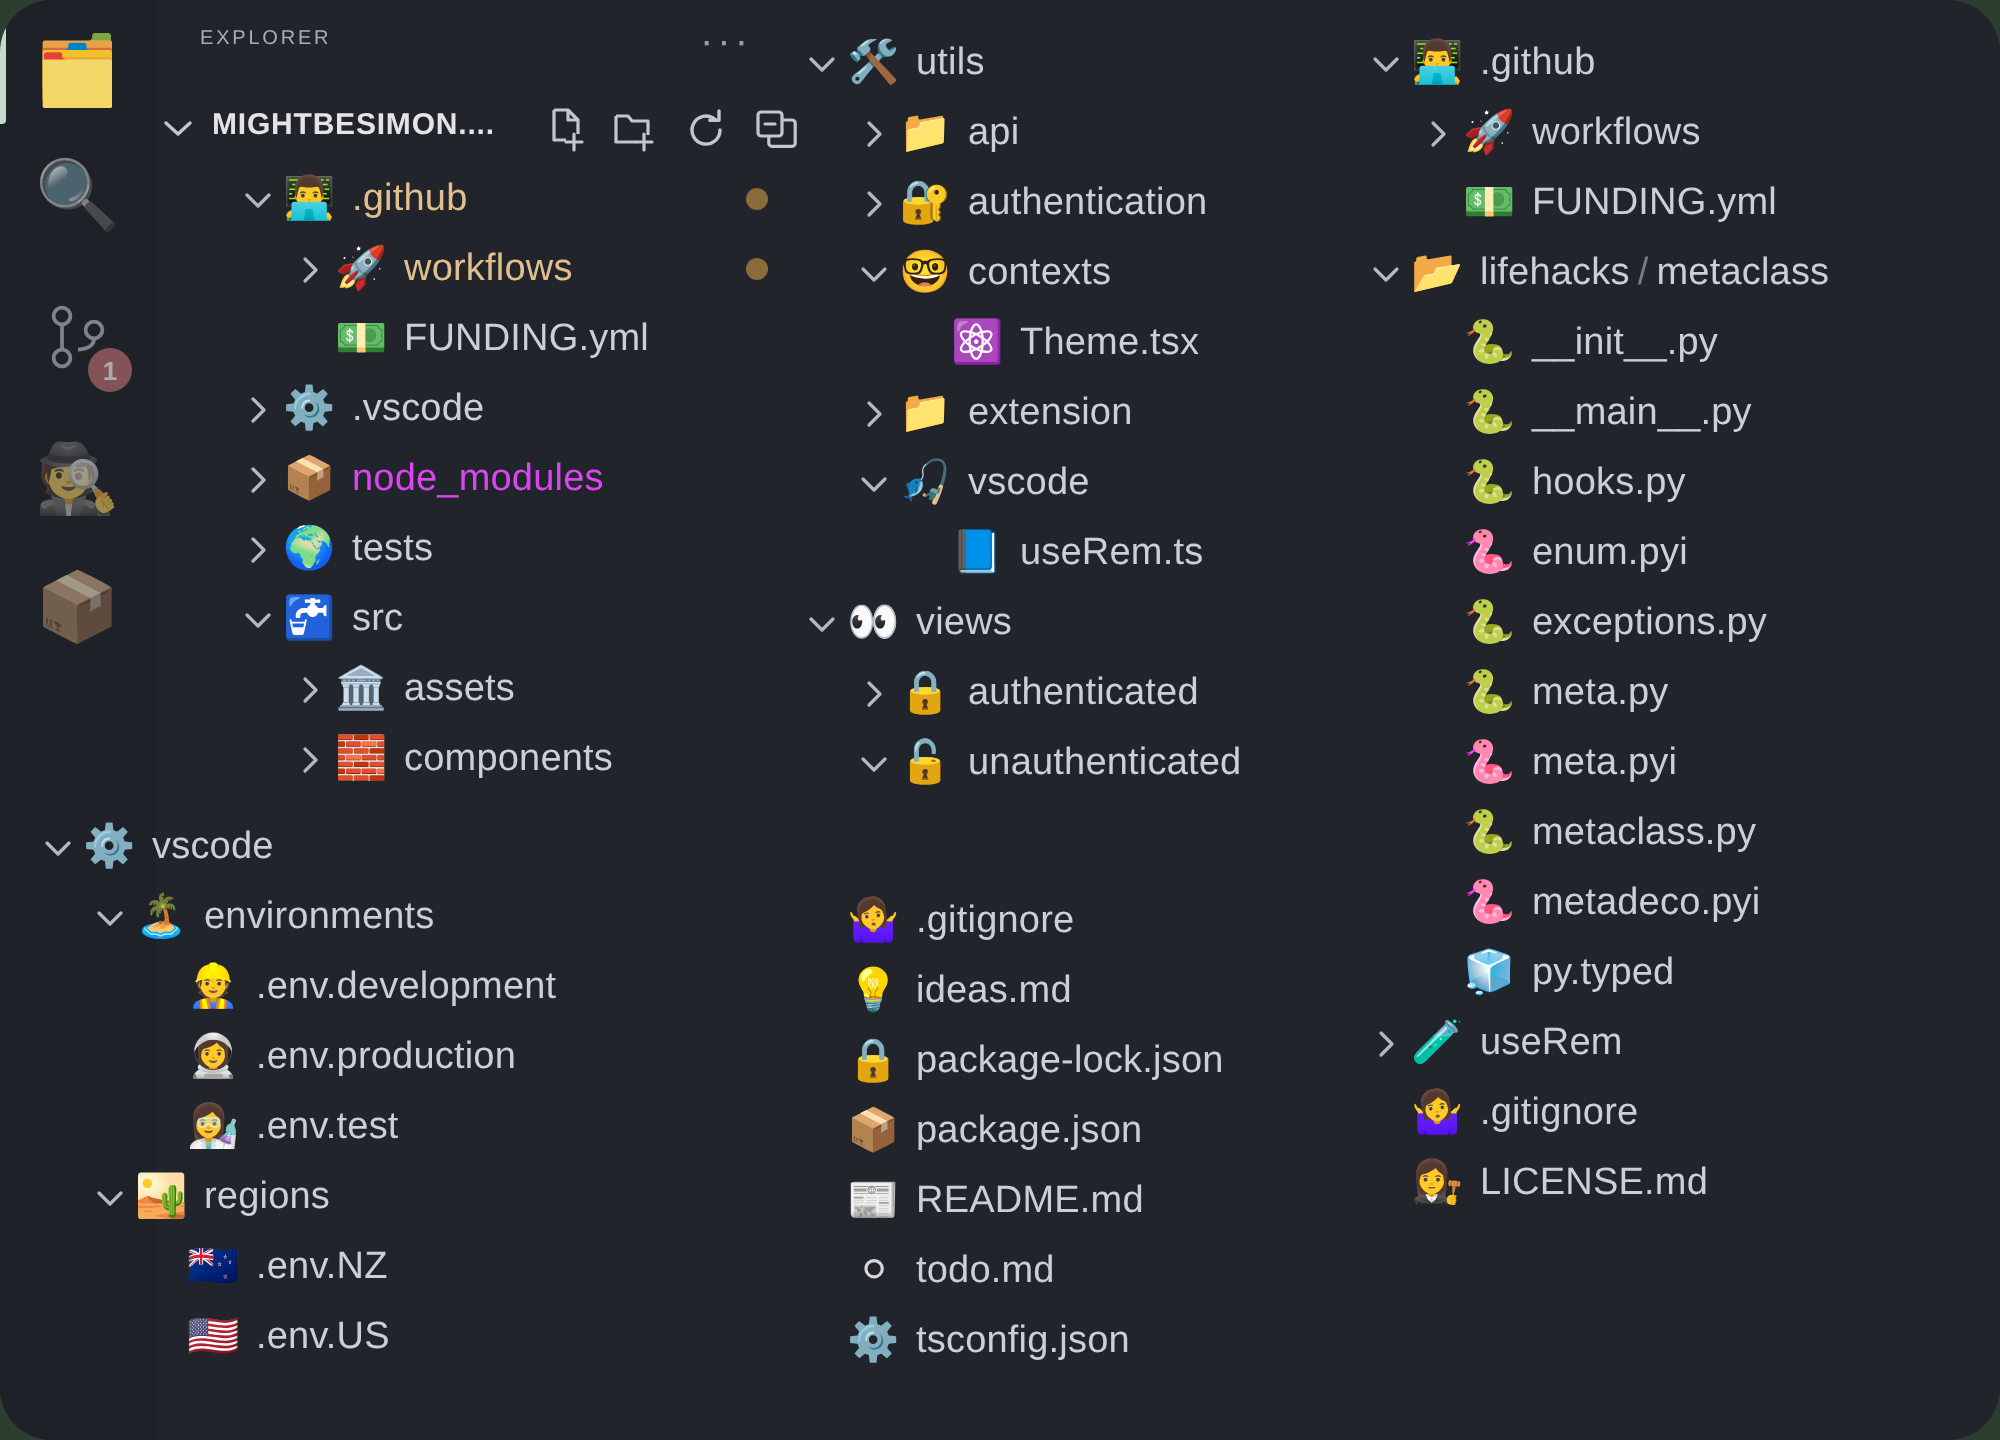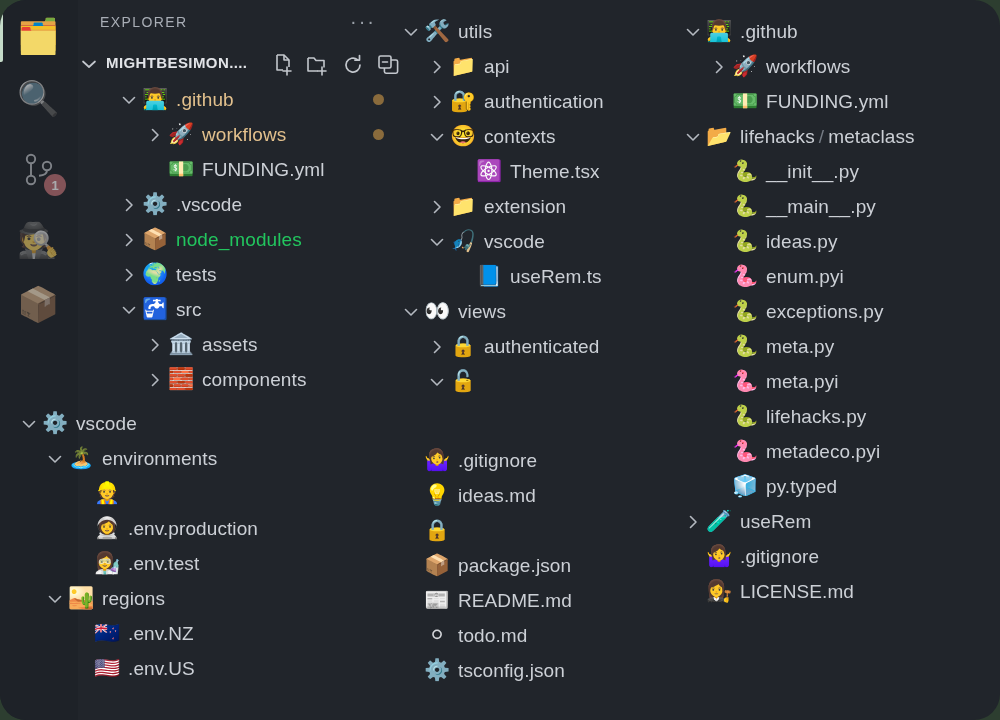--- a/index.html
+++ b/index.html
@@ -70,21 +70,21 @@
 
   
   #explorer-header {
     position: absolute;
     left: 78px; top: 0;
     width: 922px; height: 44px;
   }
   #explorer-title {
     position: absolute;
     left: 22px; top: 14px;
-    font-size: 14px;
+    font-size: 10px;
     letter-spacing: 1.4px;
     color: #a9aeb6;
     font-weight: 400;
   }
   #explorer-more {
     position: absolute;
     left: 272px; top: 10px;
     font-size: 20px;
     color: #9aa0a8;
     letter-spacing: 2px;
@@ -144,21 +144,21 @@
     text-align: center;
     margin-right: 6px;
     font-family: "DejaVu Sans", sans-serif;
   }
   .label {
     font-size: 19px;
     color: #ccd0d6;
     letter-spacing: .1px;
   }
   .label.modified { color: #e2c08d; }
-  .label.ignored  { color: #22c55e; }
+  .label.ignored  { color: #d946ef; }
   .sep { color: #767c85; padding: 0 4px; }
   .dot {
     position: absolute;
     width: 11px; height: 11px;
     border-radius: 50%;
     background: #8a6b3c;
   }
 </style>
 </head>
 <body>
@@ -330,20 +330,21 @@
           <svg width="20" height="20" viewBox="0 0 20 20">
             <path d="M4.5 7.5 L10 13 L15.5 7.5" fill="none" stroke="#b4b9c0" stroke-width="1.6" stroke-linecap="round" stroke-linejoin="round"></path>
           </svg>
         </span>
         <span class="emoji">🏝️</span>
         <span class="label">environments</span>
       </div>
       <div class="row" style="padding-left: 52px;">
         <span class="twisty"></span>
         <span class="emoji">👷</span>
+        <span class="label">.env.development</span>
       </div>
       <div class="row" style="padding-left: 52px;">
         <span class="twisty"></span>
         <span class="emoji">👩‍🚀</span>
         <span class="label">.env.production</span>
       </div>
       <div class="row" style="padding-left: 52px;">
         <span class="twisty"></span>
         <span class="emoji">👩‍🔬</span>
         <span class="label">.env.test</span>
@@ -451,36 +452,38 @@
         <span class="emoji">🔒</span>
         <span class="label">authenticated</span>
       </div>
       <div class="row" style="padding-left: 26px;">
         <span class="twisty">
           <svg width="20" height="20" viewBox="0 0 20 20">
             <path d="M4.5 7.5 L10 13 L15.5 7.5" fill="none" stroke="#b4b9c0" stroke-width="1.6" stroke-linecap="round" stroke-linejoin="round"></path>
           </svg>
         </span>
         <span class="emoji">🔓</span>
+        <span class="label">unauthenticated</span>
       </div>
     </div>
   <div class="tree" id="col-middle-bottom" style="left:400px; top:443px; width:280px;">
       <div class="row" style="padding-left: 0px;">
         <span class="twisty"></span>
         <span class="emoji">🤷‍♀️</span>
         <span class="label">.gitignore</span>
       </div>
       <div class="row" style="padding-left: 0px;">
         <span class="twisty"></span>
         <span class="emoji">💡</span>
         <span class="label">ideas.md</span>
       </div>
       <div class="row" style="padding-left: 0px;">
         <span class="twisty"></span>
         <span class="emoji">🔒</span>
+        <span class="label">package-lock.json</span>
       </div>
       <div class="row" style="padding-left: 0px;">
         <span class="twisty"></span>
         <span class="emoji">📦</span>
         <span class="label">package.json</span>
       </div>
       <div class="row" style="padding-left: 0px;">
         <span class="twisty"></span>
         <span class="emoji">📰</span>
         <span class="label">README.md</span>
@@ -537,21 +540,21 @@
         <span class="label">__init__.py</span>
       </div>
       <div class="row" style="padding-left: 26px;">
         <span class="twisty"></span>
         <span class="emoji">🐍</span>
         <span class="label">__main__.py</span>
       </div>
       <div class="row" style="padding-left: 26px;">
         <span class="twisty"></span>
         <span class="emoji">🐍</span>
-        <span class="label">ideas.py</span>
+        <span class="label">hooks.py</span>
       </div>
       <div class="row" style="padding-left: 26px;">
         <span class="twisty"></span>
         <span class="emoji" style="filter: hue-rotate(-85deg) saturate(2.1);">🐍</span>
         <span class="label">enum.pyi</span>
       </div>
       <div class="row" style="padding-left: 26px;">
         <span class="twisty"></span>
         <span class="emoji">🐍</span>
         <span class="label">exceptions.py</span>
@@ -562,21 +565,21 @@
         <span class="label">meta.py</span>
       </div>
       <div class="row" style="padding-left: 26px;">
         <span class="twisty"></span>
         <span class="emoji" style="filter: hue-rotate(-85deg) saturate(2.1);">🐍</span>
         <span class="label">meta.pyi</span>
       </div>
       <div class="row" style="padding-left: 26px;">
         <span class="twisty"></span>
         <span class="emoji">🐍</span>
-        <span class="label">lifehacks.py</span>
+        <span class="label">metaclass.py</span>
       </div>
       <div class="row" style="padding-left: 26px;">
         <span class="twisty"></span>
         <span class="emoji" style="filter: hue-rotate(-85deg) saturate(2.1);">🐍</span>
         <span class="label">metadeco.pyi</span>
       </div>
       <div class="row" style="padding-left: 26px;">
         <span class="twisty"></span>
         <span class="emoji">🧊</span>
         <span class="label">py.typed</span>

